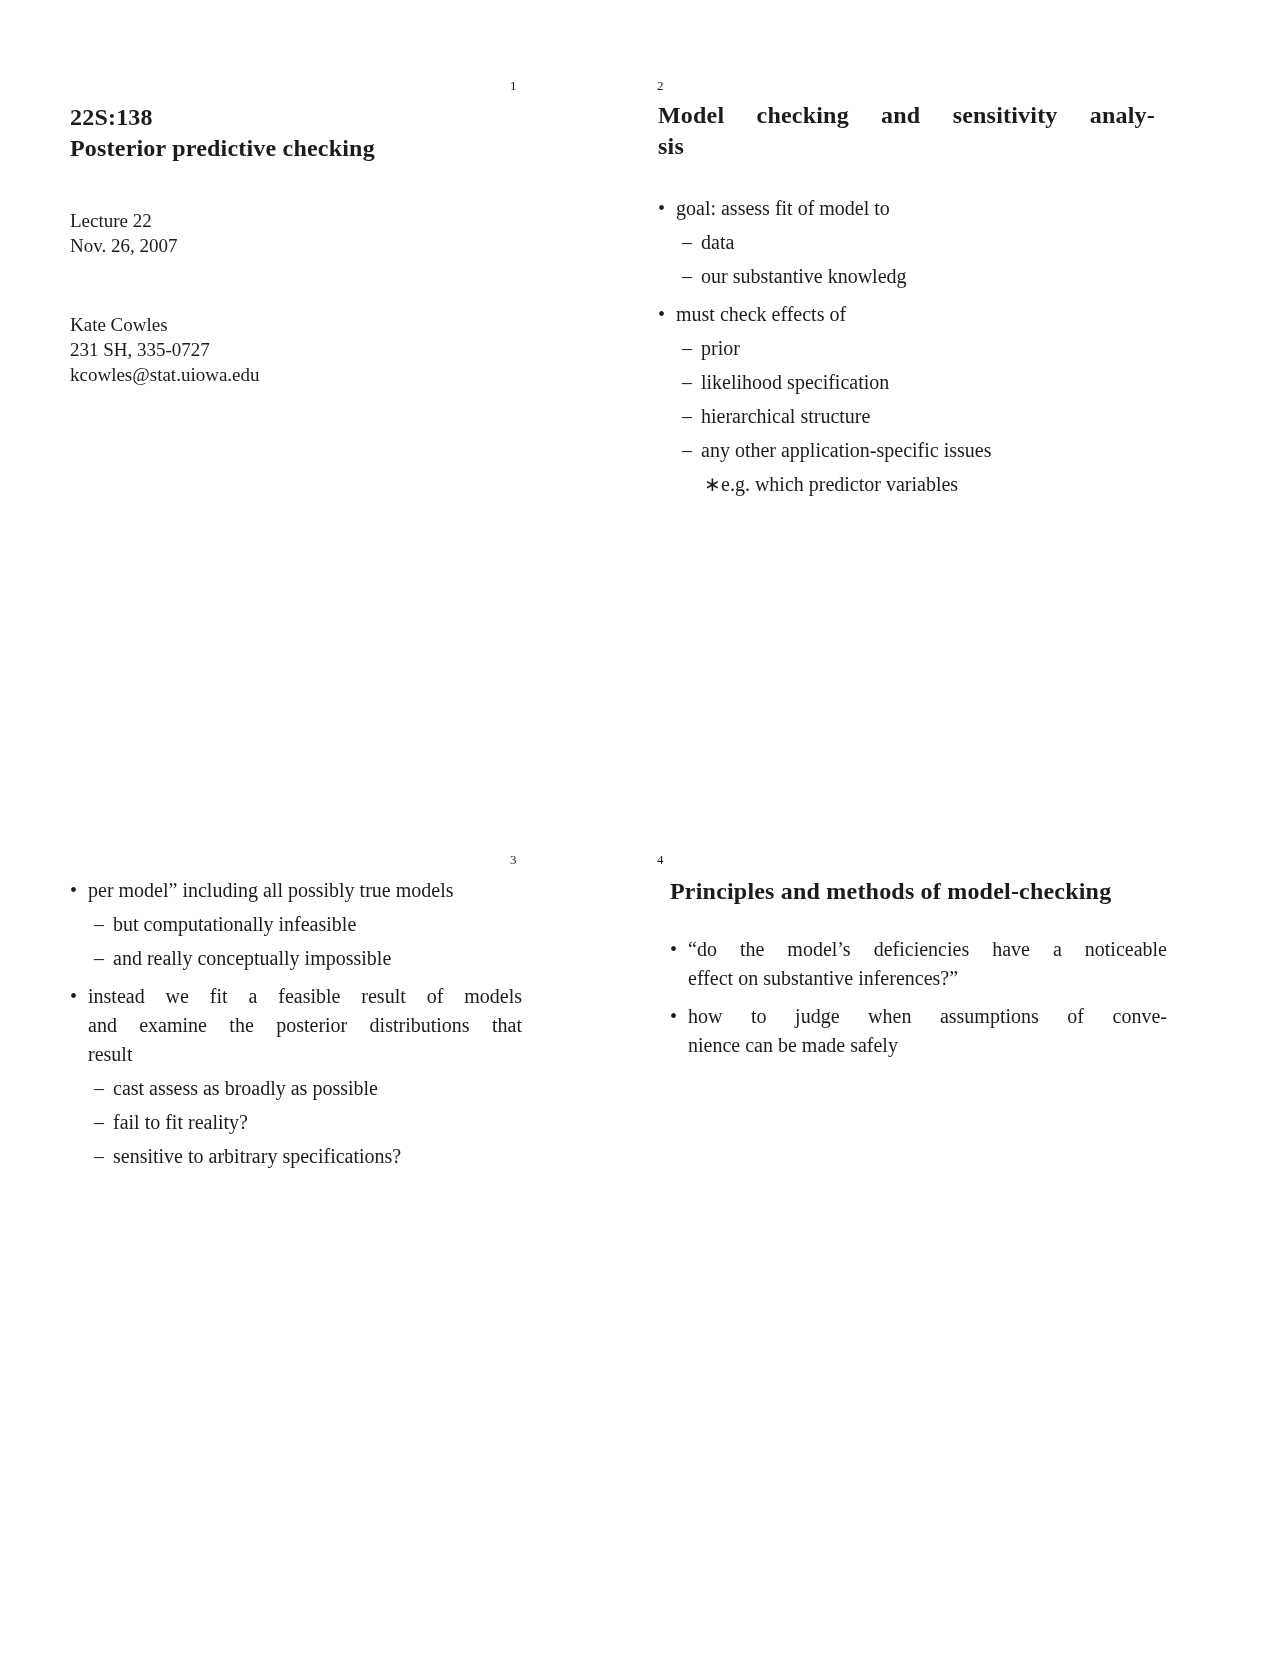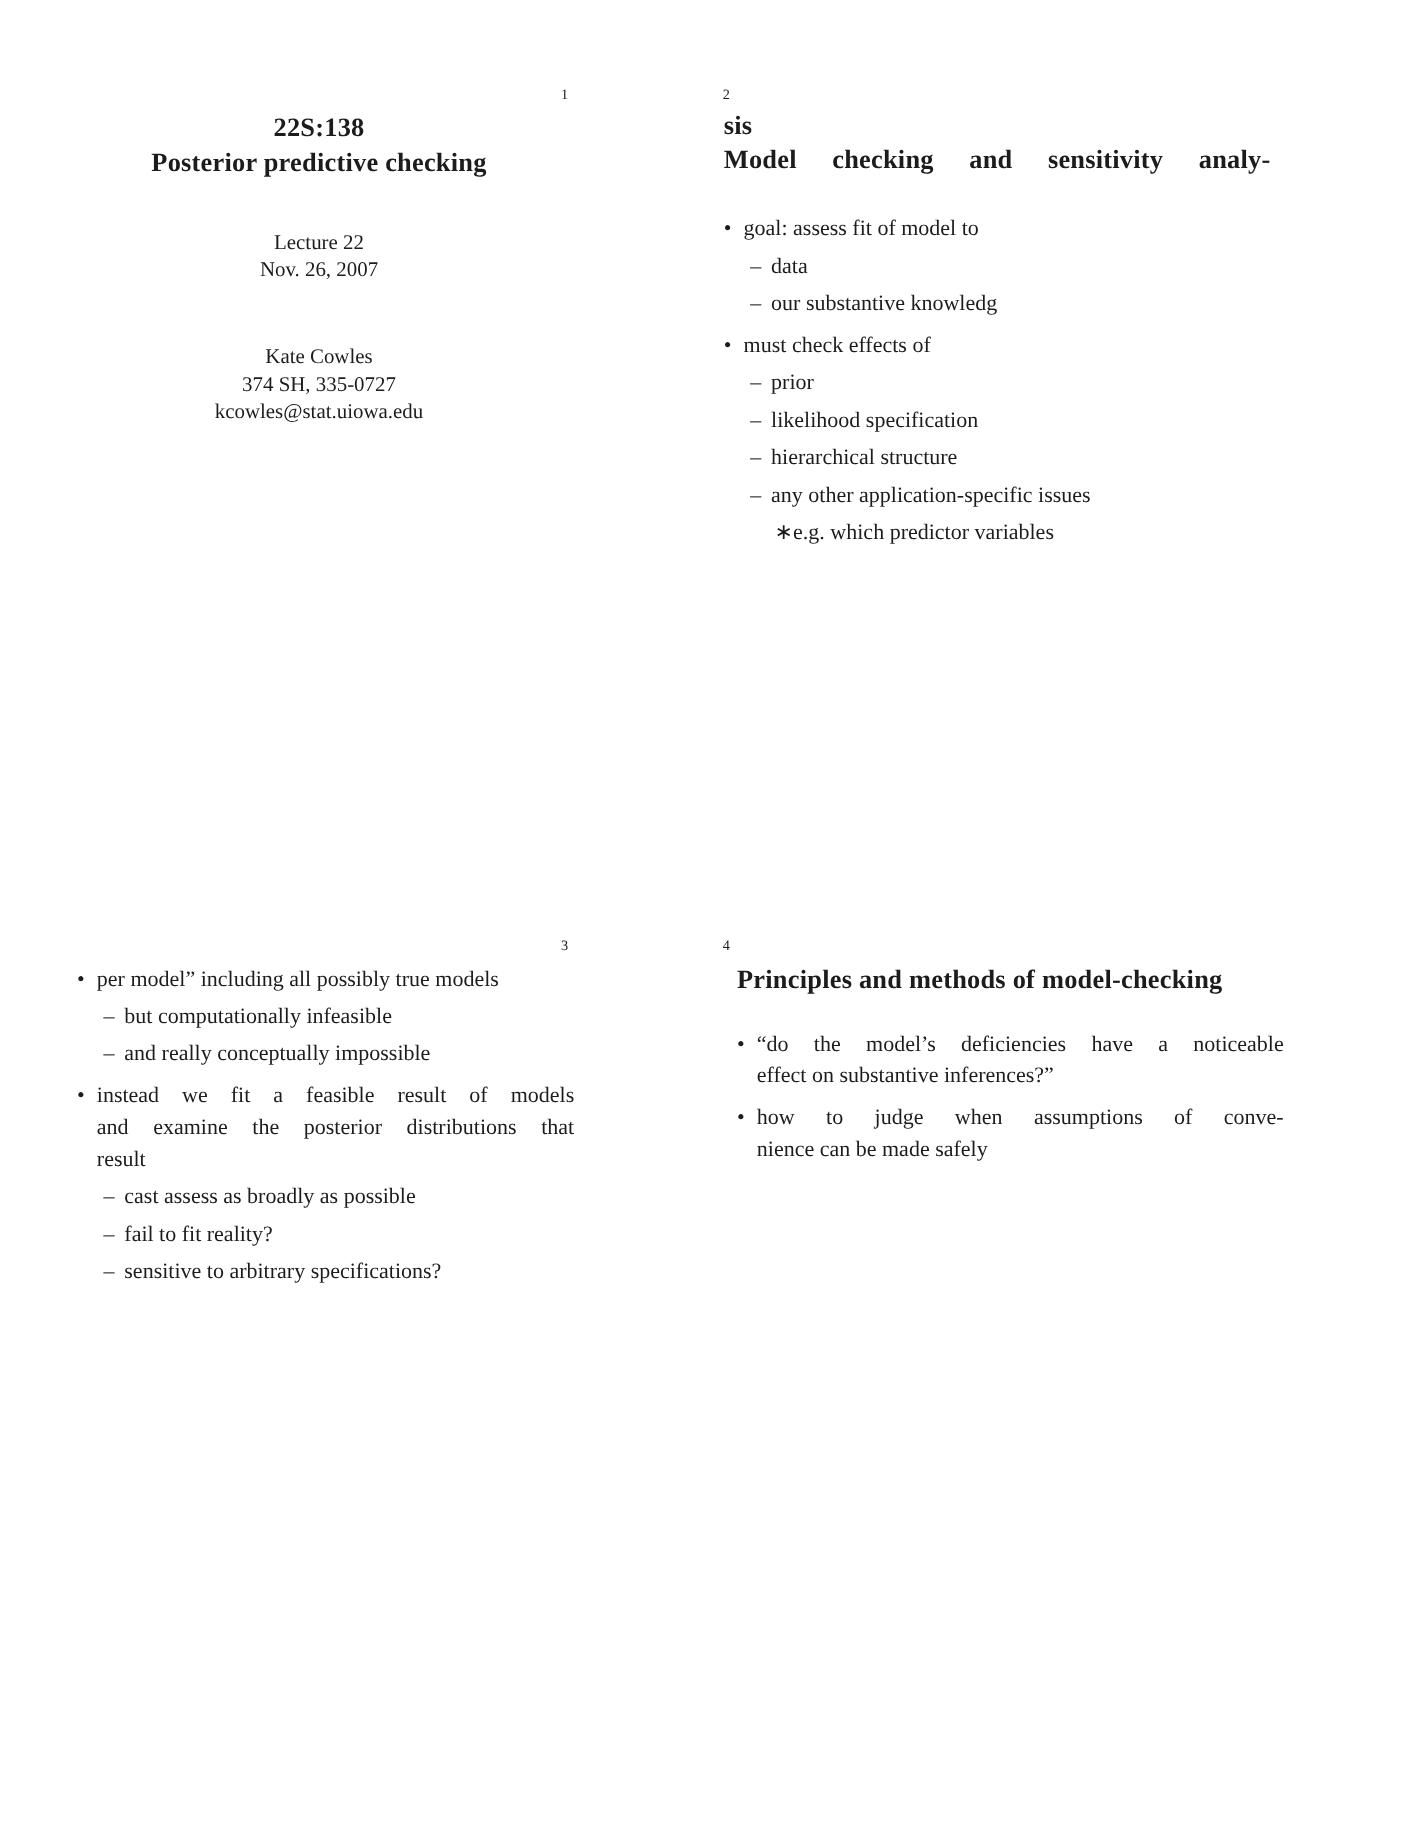--- a/index.html
+++ b/index.html
@@ -17,21 +17,21 @@
     position: absolute;
     font-size: 13px;
     color: #1c1c1c;
   }
   .pagenum.n1 { left: 510px; top: 78px; }
   .pagenum.n2 { left: 657px; top: 78px; }
   .pagenum.n3 { left: 510px; top: 852px; }
   .pagenum.n4 { left: 657px; top: 852px; }
 
   .slide { position: absolute; }
-  .slide-1 { left: 70px;  top: 102px; width: 440px; text-align: center; }
+  .slide-1 { left: 70px;  top: 102px; width: 440px; }
   .slide-2 { left: 658px; top: 100px; width: 497px; }
   .slide-3 { left: 70px;  top: 876px; width: 452px; }
   .slide-4 { left: 658px; top: 876px; width: 497px; margin-left: 12px; }
 
   .slide-title {
     font-weight: bold;
     font-size: 24px;
     line-height: 31px;
     letter-spacing: 0.2px;
   }
@@ -75,29 +75,29 @@
     <h1 class="slide-title">
       <span class="line">22S:138</span>
       <span class="line">Posterior predictive checking</span>
     </h1>
     <div class="meta meta-lecture">
       <div>Lecture 22</div>
       <div>Nov. 26, 2007</div>
     </div>
     <div class="meta meta-contact">
       <div>Kate Cowles</div>
-      <div>374 SH, 335-0727</div>
+      <div>231 SH, 335-0727</div>
       <div>kcowles@stat.uiowa.edu</div>
     </div>
   </section>
 
   <section class="slide slide-2">
     <h1 class="slide-title">
+      <span class="line j">Model checking and sensitivity analy-</span>
       <span class="line">sis</span>
-      <span class="line j">Model checking and sensitivity analy-</span>
     </h1>
     <div class="items">
 
       <div class="item l1">
         <span class="marker">•</span>
         <div class="txt">
             <div>goal: assess fit of model to</div>
           </div>
       </div>
 

